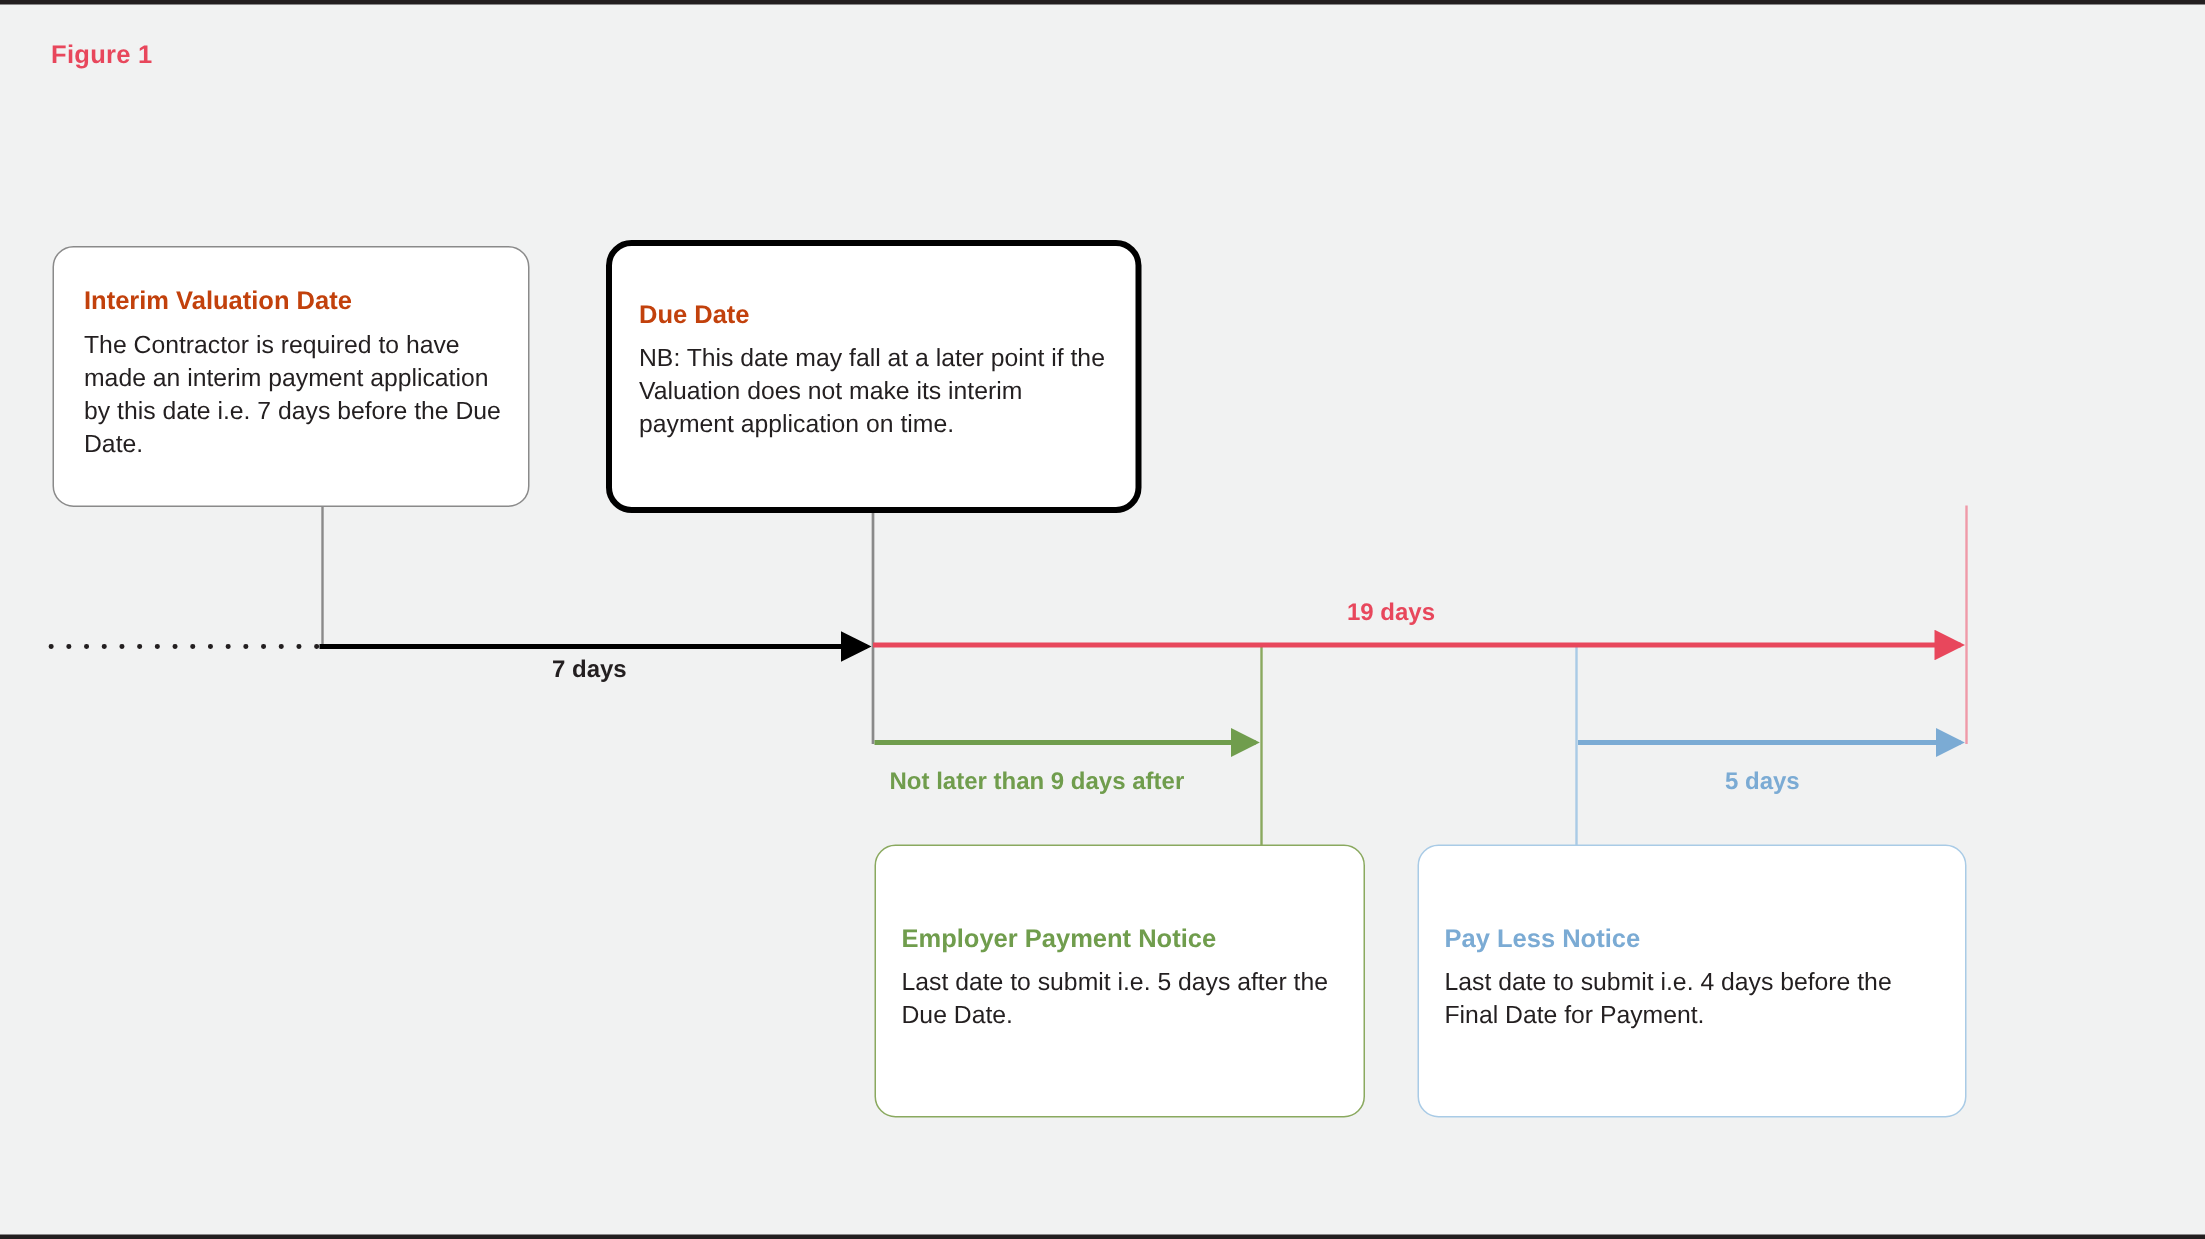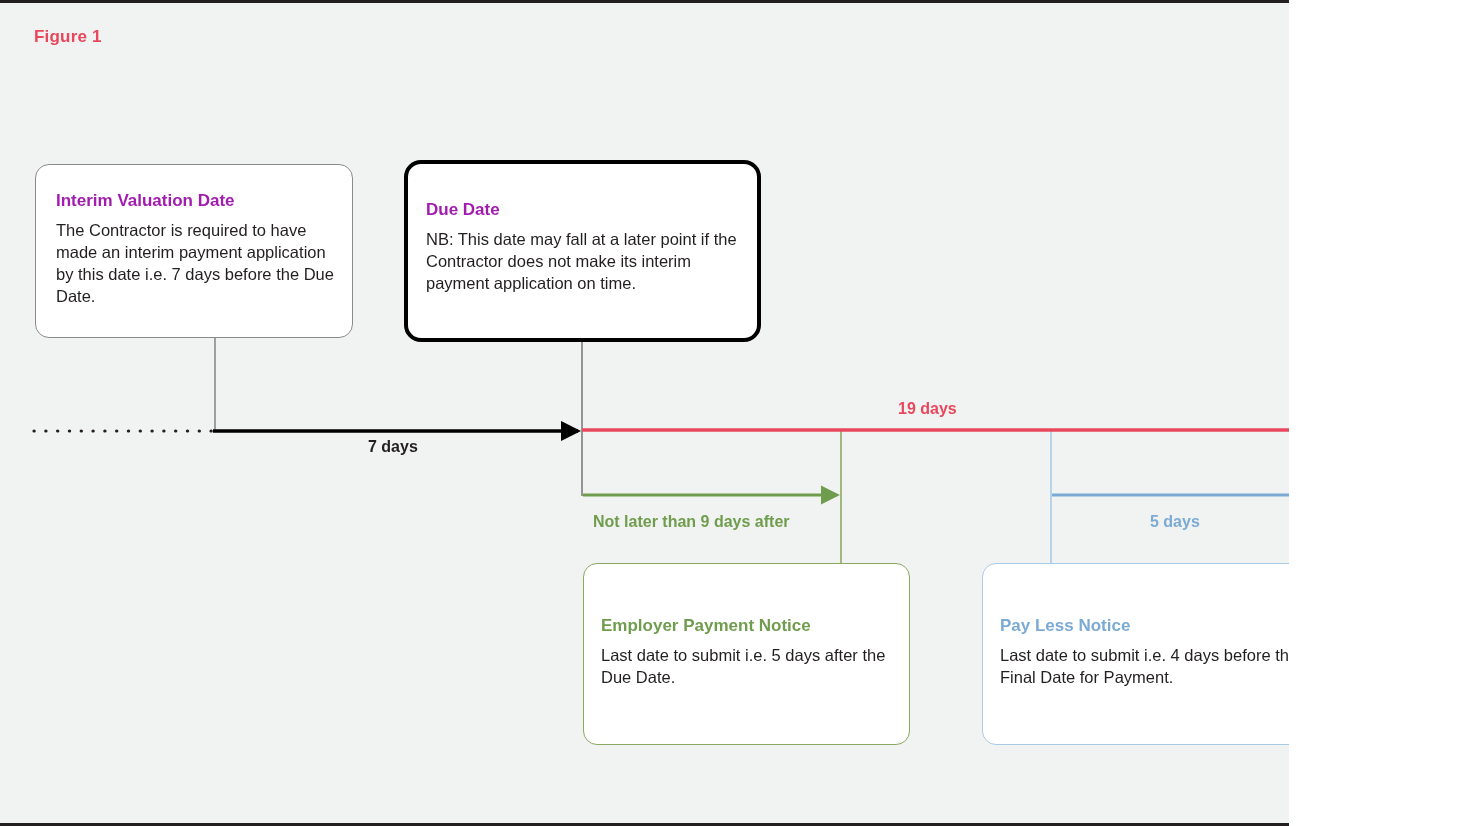--- a/index.html
+++ b/index.html
@@ -2,21 +2,21 @@
 <html><head>
 <meta charset="utf-8">
 <style>
   html, body {
     margin: 0;
     padding: 0;
     background: #ffffff;
   }
   #figure-root {
     position: relative;
-    width: 1289px;
+    width: 1470px;
     height: 826px;
     background: #f1f2f2;
     font-family: "Liberation Sans", sans-serif;
     overflow: hidden;
     box-sizing: border-box;
     border-top: 3px solid #231f20;
     border-bottom: 3px solid #231f20;
   }
   #svg-layer {
     position: absolute;
@@ -47,21 +47,21 @@
   .node-inner {
     position: absolute;
     left: 20px;
     right: 18px;
   }
   .node-title {
     font-size: 17px;
     font-weight: bold;
     margin: 0 0 9px 0;
     line-height: 1.2;
-    color: #a21caf;
+    color: #c2410c;
   }
   .node-body {
     font-size: 16.5px;
     line-height: 1.32;
     margin: 0;
     color: #231f20;
   }
 
   
   #node-interim {
@@ -111,21 +111,20 @@
   #node-employer .node-inner { top: 52px; left: 17px; right: 16px; }
   #node-employer .node-title { color: #709d4d; }
 
   
   #node-payless {
     left: 945px;
     top: 560px;
     width: 366px;
     height: 182px;
     border: 1.4px solid #a9cbe6;
-    margin-left: 37px;
   }
   #node-payless .node-inner { top: 52px; left: 17px; right: 14px; }
   #node-payless .node-title { color: #7babd4; }
 
   
   .edge-label {
     position: absolute;
     font-size: 16px;
     font-weight: bold;
     white-space: nowrap;
@@ -187,21 +186,21 @@
   <div class="node" id="node-interim">
     <div class="node-inner">
       <p class="node-title">Interim Valuation Date</p>
       <p class="node-body">The Contractor is required to have made an interim payment application by this date i.e. 7 days before the Due Date.</p>
     </div>
   </div>
 
   <div class="node" id="node-duedate">
     <div class="node-inner">
       <p class="node-title">Due Date</p>
-      <p class="node-body">NB: This date may fall at a later point if the Contractor does not make its interim payment application on time.</p>
+      <p class="node-body">NB: This date may fall at a later point if the Valuation does not make its interim payment application on time.</p>
     </div>
   </div>
 
 
   <div class="node" id="node-employer">
     <div class="node-inner">
       <p class="node-title">Employer Payment Notice</p>
       <p class="node-body">Last date to submit i.e. 5 days after the Due Date.</p>
     </div>
   </div>

